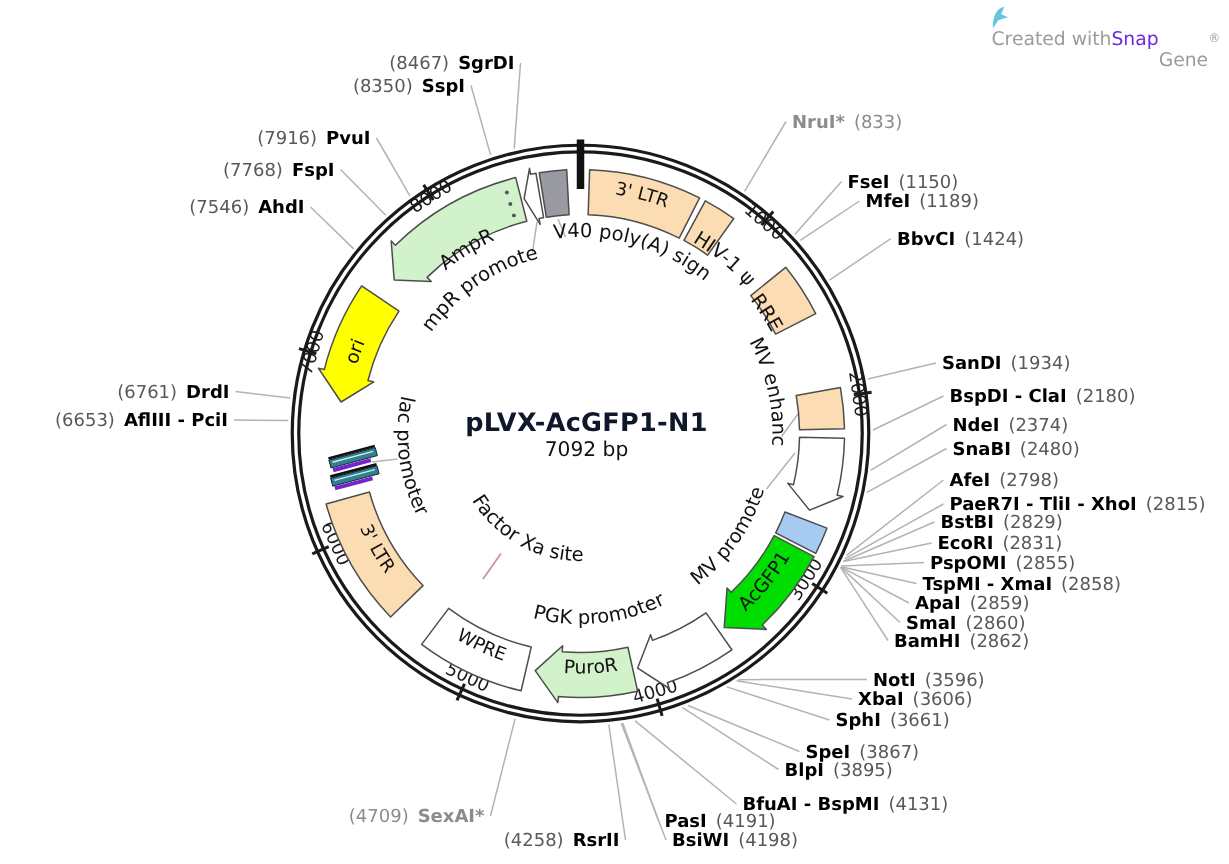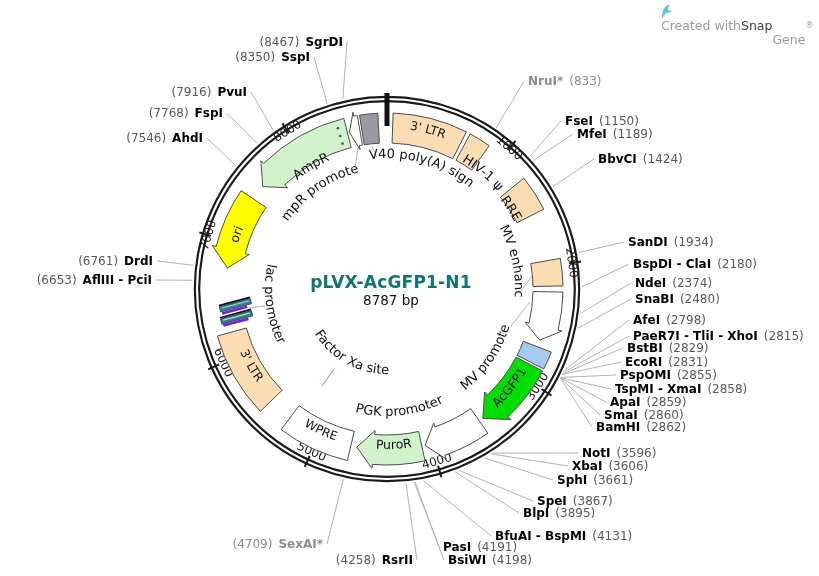--- a/index.html
+++ b/index.html
@@ -4,27 +4,27 @@
 <style>
   html,body{margin:0;padding:0;background:#fff;}
   .canvas{position:relative;width:819px;height:576px;background:#ffffff;overflow:hidden;
           font-family:"DejaVu Sans","Liberation Sans",sans-serif;}
   svg{position:absolute;left:0;top:0;}
   svg text{font-family:"DejaVu Sans","Liberation Sans",sans-serif;}
   .en{font-weight:bold;fill:#000;}
   .ep{fill:#595959;}
   .gray .en,.gray .ep{fill:#8c8c8c;}
   .title-name{position:absolute;left:261px;top:272px;width:260px;text-align:center;
-              font-size:17px;font-weight:bold;color:#0f766e;letter-spacing:0.2px;}
+              font-size:17px;font-weight:bold;color:#0f172a;letter-spacing:0.2px;}
   .title-size{position:absolute;left:261px;top:292px;width:260px;text-align:center;
               font-size:13.5px;color:#111;}
   .watermark{position:absolute;left:661px;top:4px;display:flex;align-items:center;
              font-size:12.5px;color:#9b9b9b;white-space:nowrap;}
   .watermark .logo{margin-right:5px;}
-  .watermark .snap{color:#404040;}
+  .watermark .snap{color:#6d28d9;}
   .watermark .gene{color:#9b9b9b;margin-top:28px;}
   .watermark sup{font-size:8px;color:#9b9b9b;}
 </style>
 </head>
 <body>
 
 <div class="canvas">
 
   <svg id="map-svg" width="819" height="576" viewBox="0 0 819 576">
       <line x1="347" y1="42" x2="342.8" y2="99.1" stroke="#b3b3b3" stroke-width="1"></line>
@@ -176,21 +176,21 @@
       <text x="572" y="470" font-size="12" text-anchor="start" class=""><tspan class="en">XbaI</tspan><tspan class="ep"> (3606)</tspan></text>
       <text x="557" y="484" font-size="12" text-anchor="start" class=""><tspan class="en">SphI</tspan><tspan class="ep"> (3661)</tspan></text>
       <text x="537" y="505" font-size="12" text-anchor="start" class=""><tspan class="en">SpeI</tspan><tspan class="ep"> (3867)</tspan></text>
       <text x="523" y="517" font-size="12" text-anchor="start" class=""><tspan class="en">BlpI</tspan><tspan class="ep"> (3895)</tspan></text>
       <text x="495" y="540" font-size="12" text-anchor="start" class=""><tspan class="en">BfuAI - BspMI</tspan><tspan class="ep"> (4131)</tspan></text>
       <text x="443" y="551" font-size="12" text-anchor="start" class=""><tspan class="en">PasI</tspan><tspan class="ep"> (4191)</tspan></text>
       <text x="448" y="564" font-size="12" text-anchor="start" class=""><tspan class="en">BsiWI</tspan><tspan class="ep"> (4198)</tspan></text>
     </svg>
 
   <div class="title-name">pLVX-AcGFP1-N1</div>
-  <div class="title-size">8787 bp</div>
+  <div class="title-size">7092 bp</div>
 
   <div class="watermark">
     <svg class="logo" width="13" height="16" viewBox="0 0 13 16">
       <path d="M1,15 C0.5,8 3,1.5 8.5,0.5 L6.5,5.5 L11,7.5 L4.5,9.5 Z" fill="#66c5dd"></path>
     </svg>
     <span>Created with </span>
       <span class="snap">Snap</span>
       <span class="gene">Gene</span>
       <sup>®</sup>
   </div>

